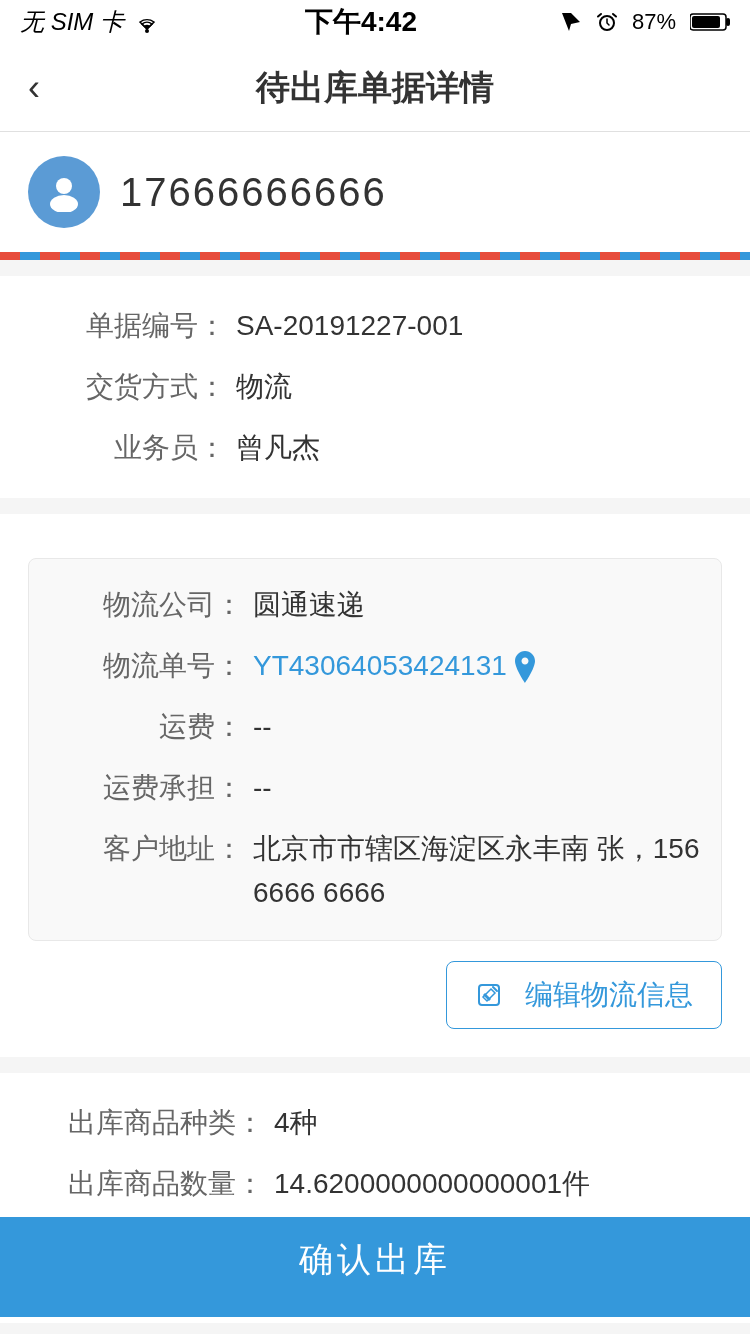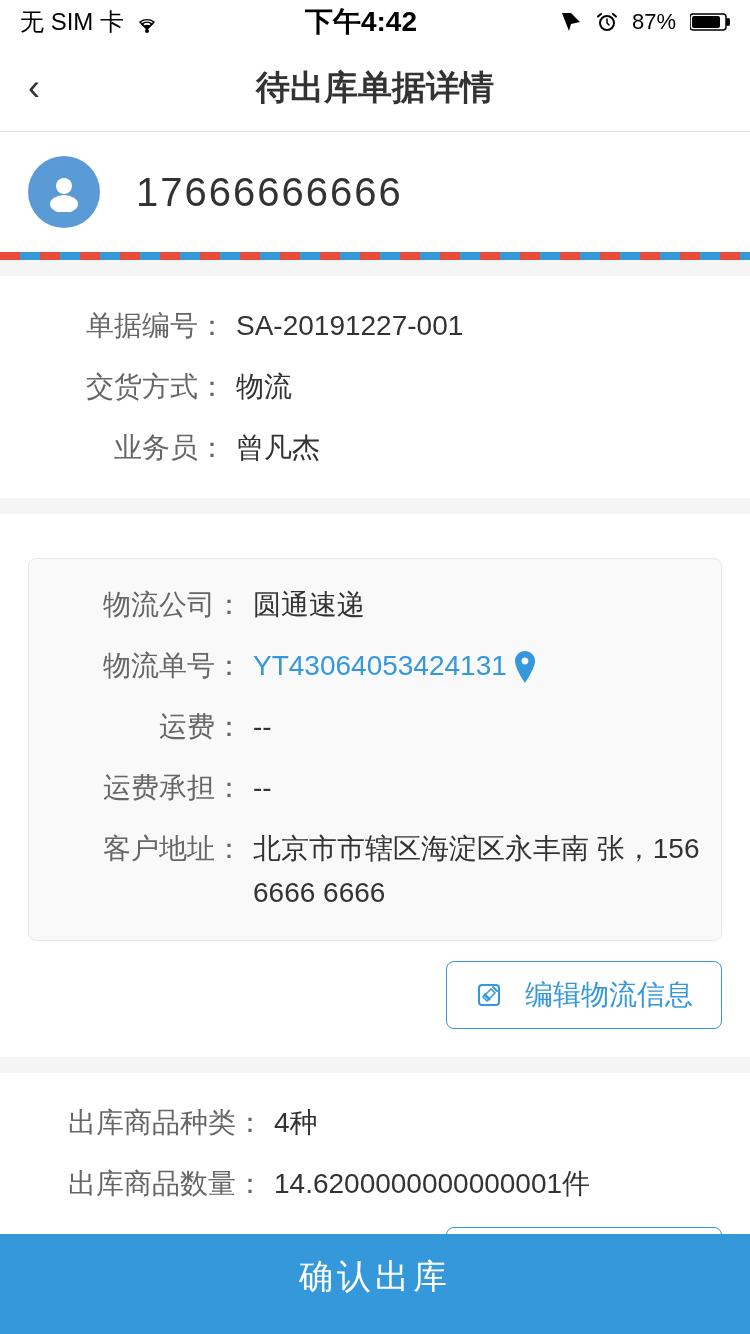--- a/index.html
+++ b/index.html
@@ -18,21 +18,21 @@
     .status-bar {
       background: #fff;
       height: 44px;
       display: flex;
       align-items: center;
       justify-content: space-between;
       padding: 0 20px;
       font-size: 24px;
       color: #000;
     }
-    .status-left { display: flex; align-items: center; gap: 8px; }
+    .status-left { display: flex; align-items: center; gap: 8px; font-style: italic; }
     .status-center { font-weight: 700; font-size: 28px; }
     .status-right { display: flex; align-items: center; gap: 14px; font-size: 22px; }
 
     
     .nav-bar {
       background: #fff;
       height: 88px;
       display: flex;
       align-items: center;
       justify-content: center;
@@ -73,21 +73,20 @@
     .avatar-icon {
       width: 40px;
       height: 40px;
       fill: white;
     }
     .contact-phone {
       font-size: 40px;
       font-weight: 500;
       color: #333;
       letter-spacing: 2px;
-      margin-left: 16px;
     }
 
     
     .dashed-divider {
       height: 8px;
       background: repeating-linear-gradient(
         90deg,
         #e74c3c 0px, #e74c3c 20px,
         #3498db 20px, #3498db 40px,
         #e74c3c 40px, #e74c3c 60px,
@@ -174,21 +173,21 @@
     }
 
     
     .content-area {
       padding-bottom: 160px;
     }
 
     
     .confirm-btn-container {
       position: fixed;
-      bottom: 0;
+      bottom: 17px;
       left: 0;
       width: 750px;
       background: #3498db;
       padding: 20px 0 34px 0;
     }
     .confirm-btn {
       display: block;
       width: 100%;
       text-align: center;
       color: #fff;

